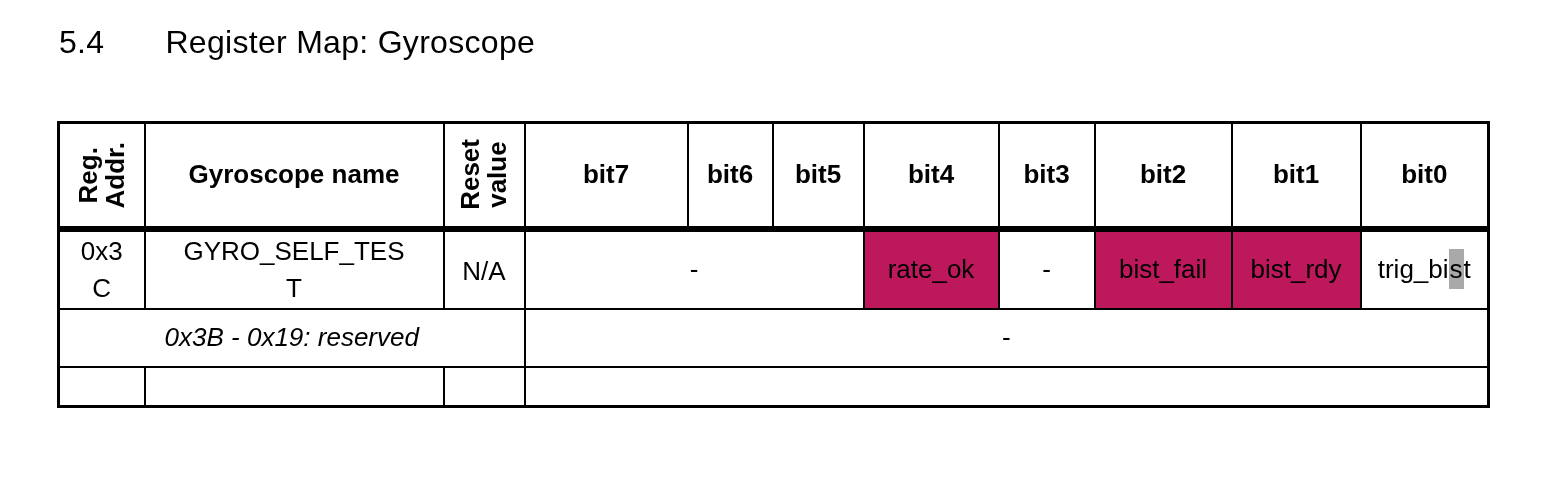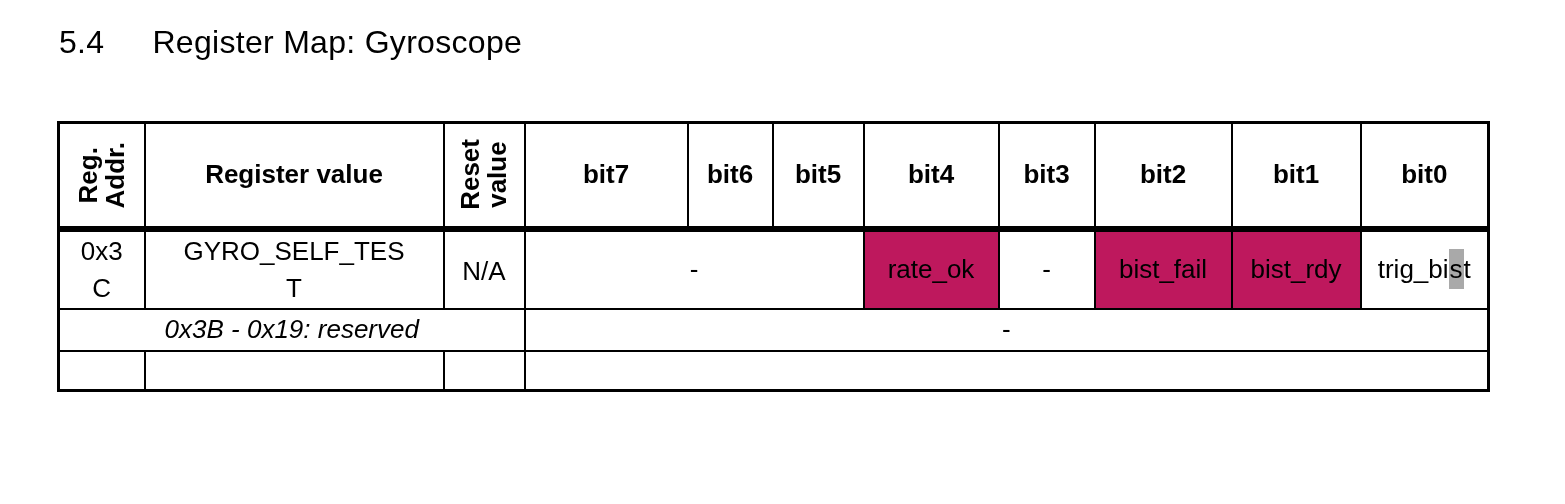--- a/index.html
+++ b/index.html
@@ -11,21 +11,21 @@
     color: #000;
     position: relative;
   }
   .title {
     position: absolute;
     left: 59px; top: 24px;
     font-size: 32px;
     letter-spacing: 0.3px;
     white-space: nowrap;
   }
-  .title .num { display: inline-block; margin-right: 48px; }
+  .title .num { display: inline-block; margin-right: 61px; }
 
   table.regmap {
     position: absolute;
     left: 57px; top: 121px;
     width: 1430px;
     border-collapse: collapse;
     table-layout: fixed;
     border: 3px solid #000;
   }
   td, th {
@@ -48,21 +48,21 @@
     transform: rotate(180deg);
     white-space: pre-line;
     font-weight: 700;
     line-height: 27px;
     font-size: 26px;
     vertical-align: middle;
   }
   tr.reserved td { height: 48px; }
   tr.reserved .res-label { font-style: italic; }
   tr.regrow td { height: 80px; line-height: 37px; }
-  tr.reserved.r3 td { height: 42px; }
+  tr.reserved.r3 td { height: 58px; }
   .pre { white-space: pre-line; }
   .shaded { background: #be185d; }
   .vbottom { vertical-align: bottom; padding-bottom: 18px; }
   .hl { background: #a9a9a9; padding: 5px 1px; }
   tr.partial td { height: 40px; }
 </style>
 </head>
 <body>
 
 <div class="title">
@@ -81,21 +81,21 @@
       <col style="width:96px">
       <col style="width:137px">
     <col style="width:129px">
       <col style="width:128px">
   </colgroup>
 
   <tbody>
       <tr class="hdr">
     <th><span class="vtext">Reg.
 Addr.</span></th>
-    <th>Register value</th>
+    <th>Gyroscope name</th>
     <th><span class="vtext">Reset
 value</span></th>
     <th>bit7</th>
     <th>bit6</th>
     <th>bit5</th>
     <th>bit4</th>
     <th>bit3</th>
     <th>bit2</th>
     <th>bit1</th>
     <th>bit0</th>

